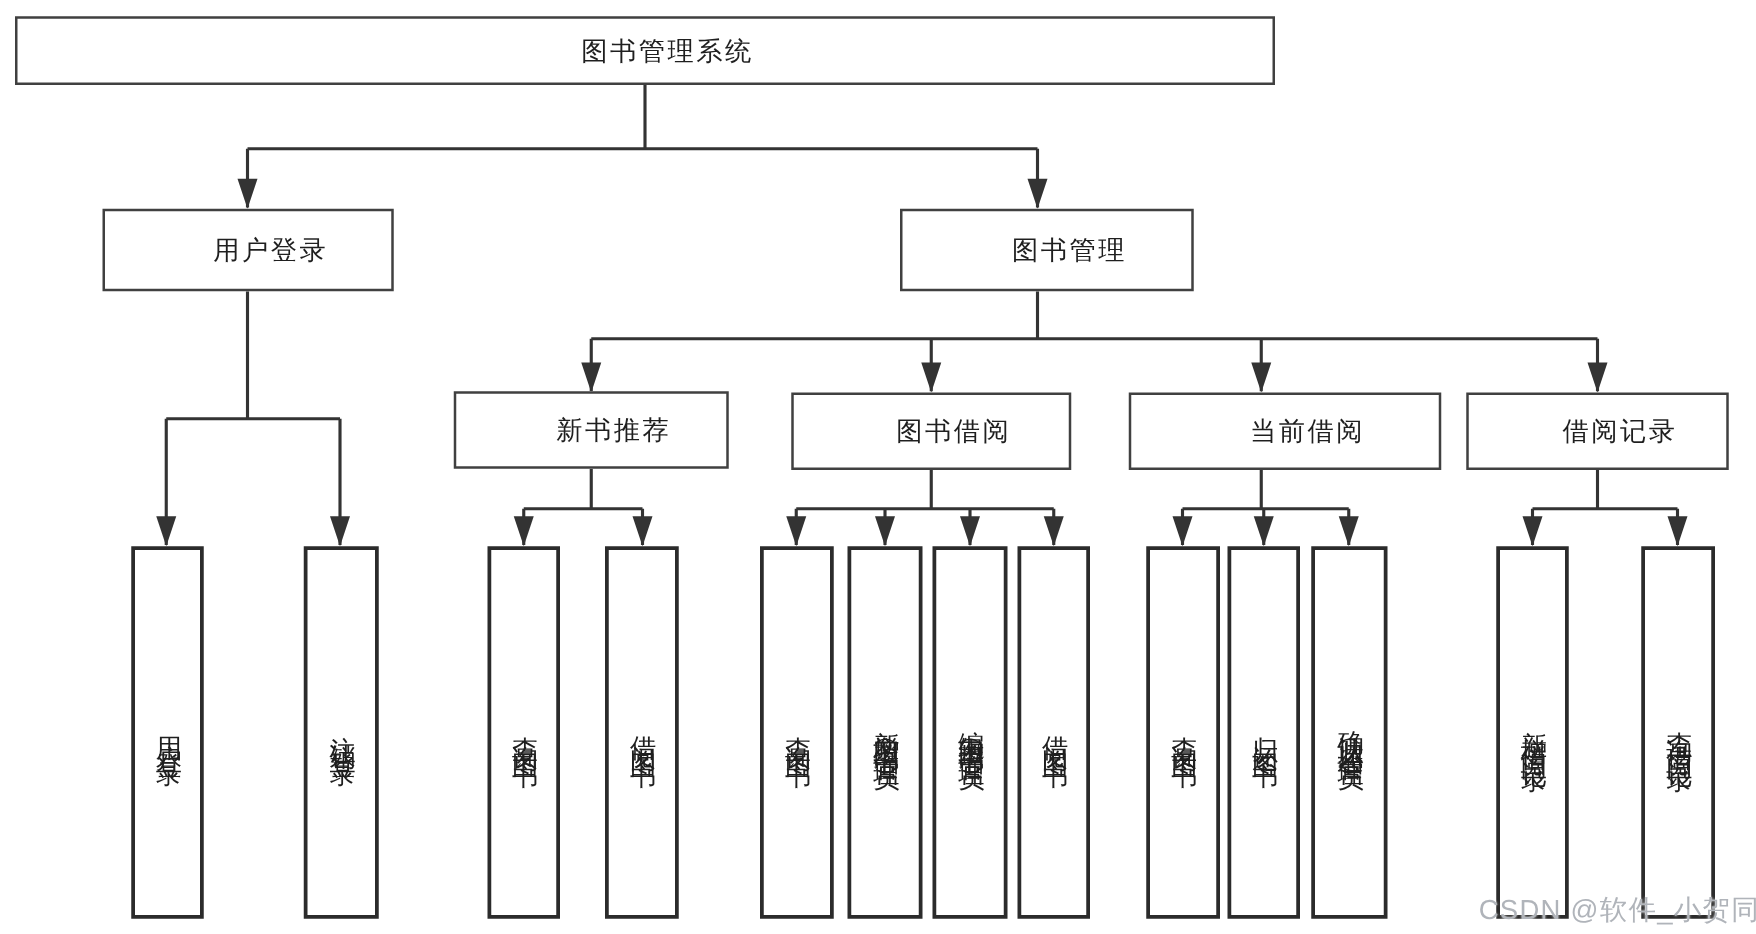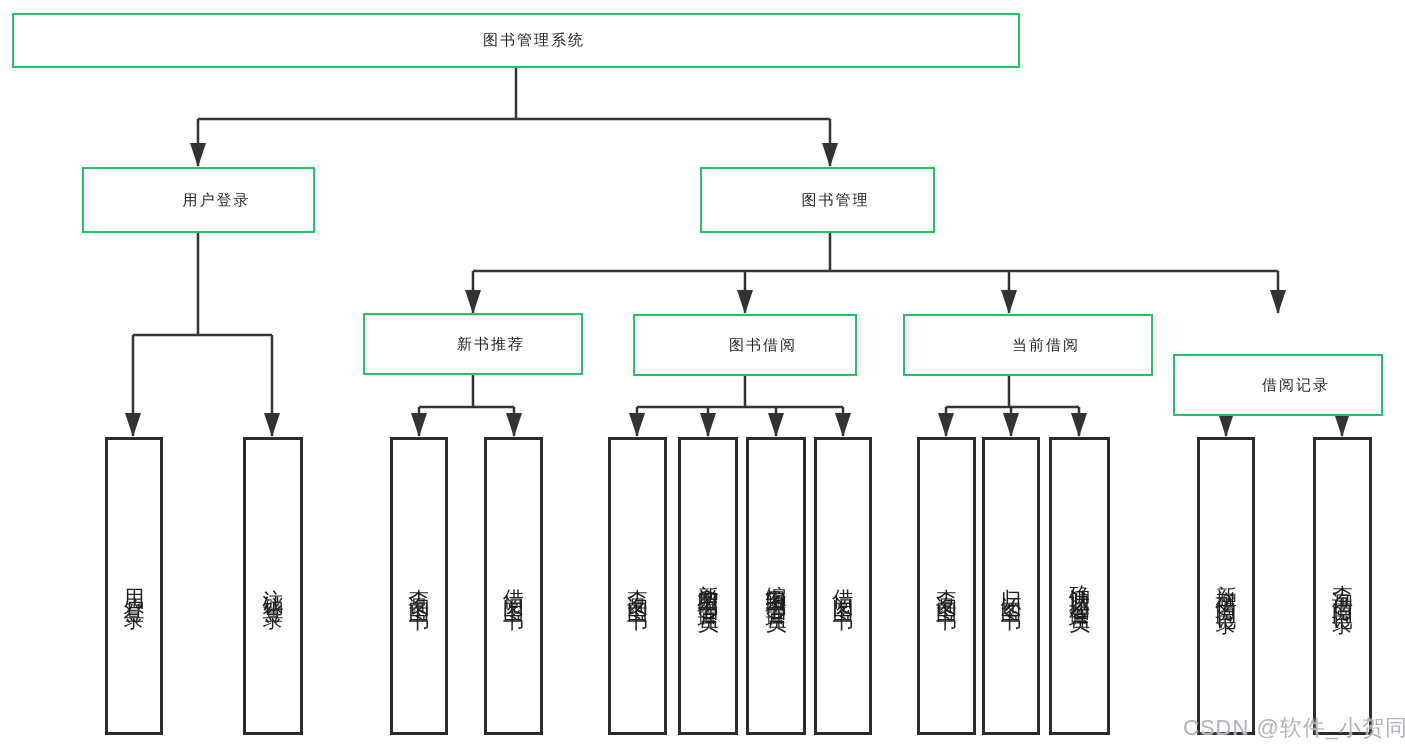--- a/index.html
+++ b/index.html
@@ -8,24 +8,24 @@
     width:1405px;height:747px;
     background:#ffffff;
     font-family:"Liberation Sans", sans-serif;
     color:#1f1f1f;
     overflow:hidden;
   }
   #wires{position:absolute;left:0;top:0;z-index:1;}
   .hnode{
     position:absolute;
     box-sizing:border-box;
-    border:2px solid #22c55e;
+    border:2px solid #404040;
     background:#ffffff;
     display:flex;align-items:center;justify-content:center;
-    font-size:15px;letter-spacing:2px;
+    font-size:21px;letter-spacing:2px;
     z-index:2;
     padding-left:36px;
   }
   .leaf{
     position:absolute;
     box-sizing:border-box;
     border:3px solid #2b2b2b;
     background:#ffffff;
     display:flex;align-items:center;justify-content:center;
     writing-mode:vertical-rl;
@@ -78,26 +78,26 @@
       <polygon points="1003,413 1019,413 1011,437"></polygon>
       <polygon points="1071,413 1087,413 1079,437"></polygon>
       <polygon points="1218,413 1234,413 1226,437"></polygon>
       <polygon points="1334,413 1350,413 1342,437"></polygon>
     </g>
   </svg>
 
   <div class="hnode" style="left:12px;top:13px;width:1008px;height:55px;">图书管理系统</div>
 
   <div class="hnode" style="left:82px;top:167px;width:233px;height:66px;">用户登录</div>
-  <div class="hnode" style="left:700px;top:167px;width:235px;height:66px;">图书管理</div>
+  <div class="hnode" style="left:720px;top:167px;width:235px;height:66px;">图书管理</div>
 
   <div class="hnode" style="left:633px;top:314px;width:224px;height:62px;">图书借阅</div>
   <div class="hnode" style="left:363px;top:313px;width:220px;height:62px;">新书推荐</div>
   <div class="hnode" style="left:903px;top:314px;width:250px;height:62px;">当前借阅</div>
-  <div class="hnode" style="left:1173px;top:314px;width:210px;height:62px;margin-top:40px;">借阅记录</div>
+  <div class="hnode" style="left:1173px;top:314px;width:210px;height:62px;">借阅记录</div>
 
   <div class="leaf" style="left:105px;top:437px;width:58px;height:298px;">用户登录</div>
   <div class="leaf" style="left:243px;top:437px;width:60px;height:298px;">注销登录</div>
 
   <div class="leaf" style="left:390px;top:437px;width:58px;height:298px;">查询图书</div>
   <div class="leaf" style="left:484px;top:437px;width:59px;height:298px;">借阅图书</div>
 
   <div class="leaf" style="left:608px;top:437px;width:59px;height:298px;">查询图书</div>
   <div class="leaf" style="left:678px;top:437px;width:60px;height:298px;letter-spacing:4px;">新增图书（管理员）</div>
   <div class="leaf" style="left:746px;top:437px;width:60px;height:298px;letter-spacing:4px;">编辑图书（管理员）</div>

